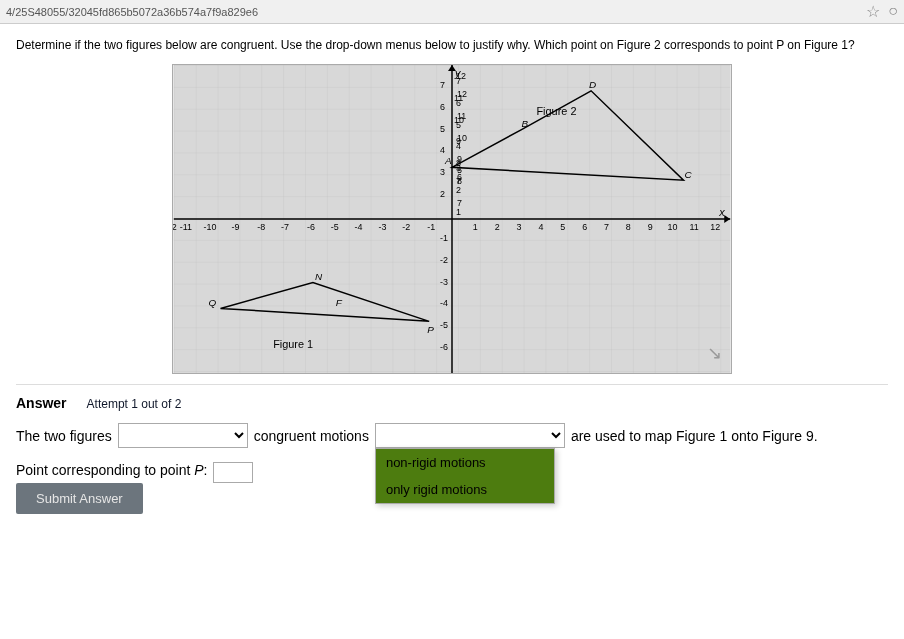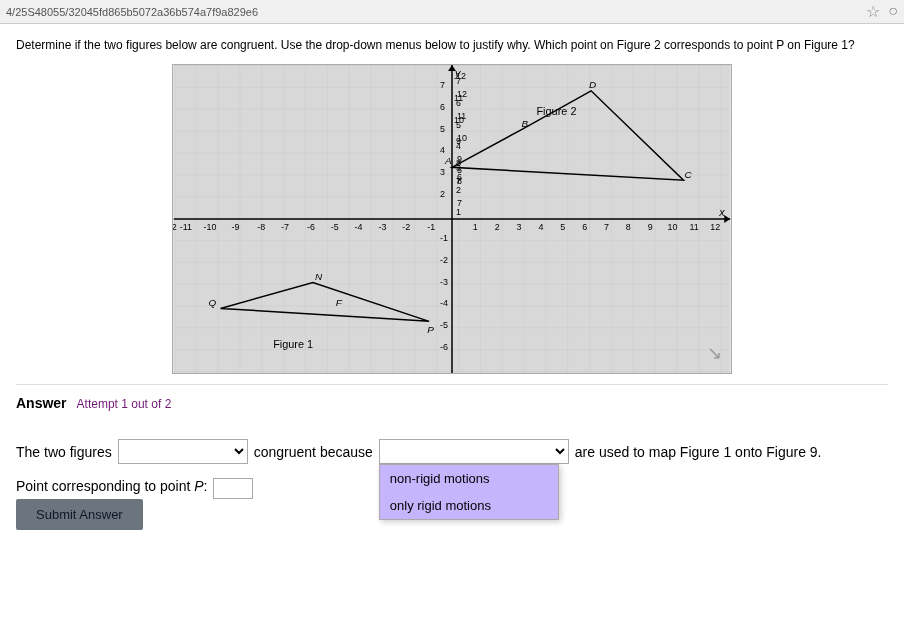--- a/index.html
+++ b/index.html
@@ -59,22 +59,22 @@
       border-top: 1px solid #ddd;
       margin-top: 8px;
       padding-top: 10px;
     }
     .answer-label {
       font-weight: bold;
       margin-bottom: 2px;
     }
     .attempt-text {
       font-size: 12px;
-      color: #701a75;
-      margin-bottom: 20px;
+      color: #0f172a;
+      margin-bottom: 4px;
     }
     .answer-row {
       display: flex;
       align-items: center;
       gap: 6px;
       margin-bottom: 14px;
       flex-wrap: wrap;
     }
     .answer-row select, .answer-row input[type="text"] {
       border: 1px solid #aaa;
@@ -87,61 +87,61 @@
       min-width: 120px;
     }
     .dropdown-container {
       position: relative;
       display: inline-block;
     }
     .dropdown-open {
       position: absolute;
       top: 100%;
       left: 0;
-      background: #c4b5fd;
+      background: #4d7c0f;
       border: 1px solid #aaa;
       z-index: 100;
       min-width: 180px;
       box-shadow: 2px 2px 6px rgba(0,0,0,0.2);
     }
     .dropdown-open div {
       padding: 6px 10px;
       font-size: 13px;
       cursor: pointer;
       white-space: nowrap;
     }
     .point-row {
       display: flex;
       gap: 6px;
       margin-bottom: 0;
       position: relative;
     }
     .submit-btn {
       background: #6c757d;
-      color: #0f172a;
+      color: #e5e5e5;
       border: none;
       padding: 8px 20px;
       font-size: 13px;
       cursor: pointer;
       border-radius: 2px;
     }
     .icon-star {
       font-size: 16px;
       color: #888;
       cursor: pointer;
     }
     .icon-circle {
       font-size: 16px;
       color: #888;
       cursor: pointer;
     }
     .answer-header {
       display: flex;
       align-items: baseline;
-      gap: 10px;
+      gap: 20px;
       margin-bottom: 8px;
     }
     .corner-icon {
       position: absolute;
       right: 10px;
       bottom: 10px;
       color: #999;
       font-size: 18px;
     }
   </style>
@@ -285,21 +285,21 @@
     </div>
 
     
     <div class="answer-row">
       <span>The two figures</span>
       <select style="width:130px;">
         <option value=""></option>
         <option value="are">are</option>
         <option value="are not">are not</option>
       </select>
-      <span>congruent because</span>
+      <span>congruent motions</span>
       <div class="dropdown-container">
         <select style="width:190px;">
           <option value=""></option>
           <option value="non-rigid motions">non-rigid motions</option>
           <option value="only rigid motions">only rigid motions</option>
         </select>
         
         <div class="dropdown-open">
           <div>non-rigid motions</div>
           <div>only rigid motions</div>

